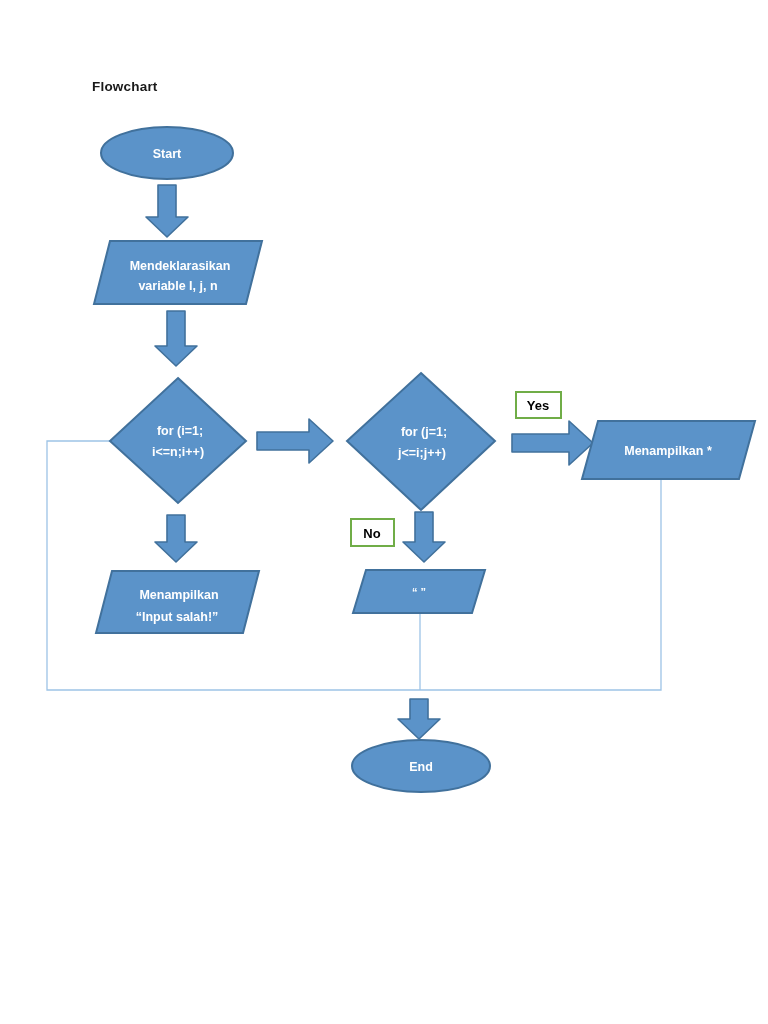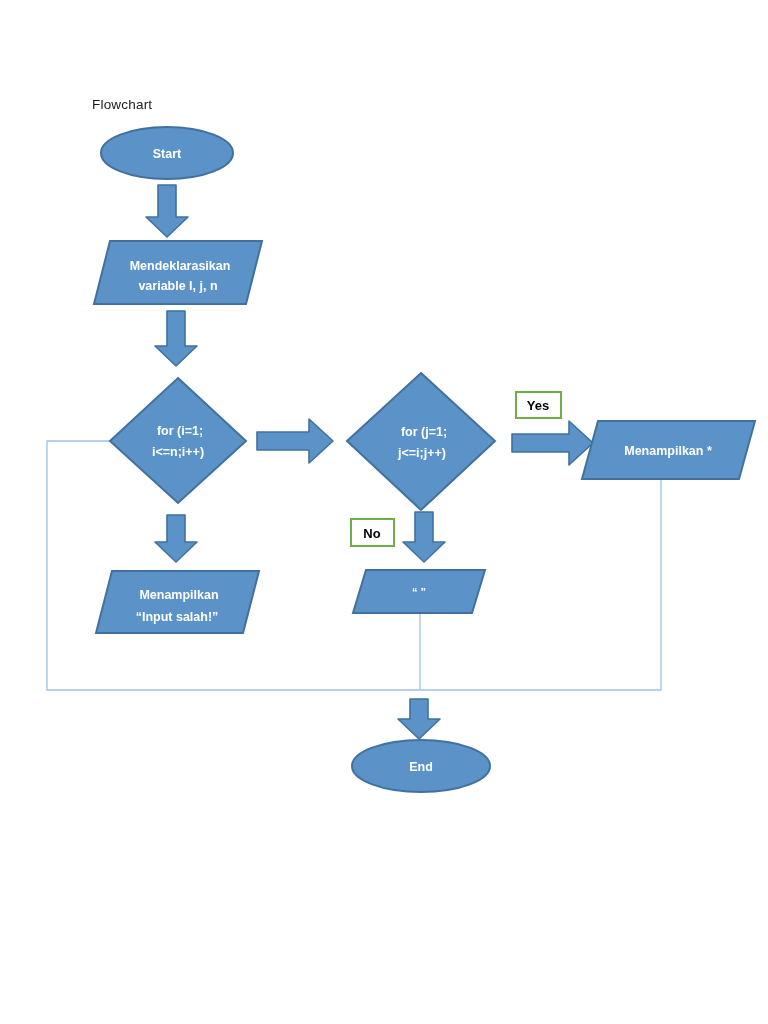--- a/index.html
+++ b/index.html
@@ -4,22 +4,22 @@
 <style>
   html, body { margin: 0; padding: 0; }
   body {
     width: 768px; height: 1024px;
     background: var(--background, #fff);
     font-family: "Liberation Sans", sans-serif;
     overflow: hidden;
   }
   .page { position: relative; width: 768px; height: 1024px; background: var(--background, #fff); }
   .doc-title {
-    position: absolute; left: 92px; top: 97px;
-    font-size: 13.5px; font-weight: normal; color: var(--title_text, #1a1a1a);
+    position: absolute; left: 92px; top: 79px;
+    font-size: 13.5px; font-weight: bold; color: var(--title_text, #1a1a1a);
     letter-spacing: 0.2px;
   }
   svg { position: absolute; left: 0; top: 0; }
   .shape  { fill: var(--shape_fill); stroke: var(--shape_stroke); stroke-width: 2; }
   .arrow  { fill: var(--shape_fill); stroke: var(--shape_stroke); stroke-width: 1.6; stroke-linejoin: round; }
   .conn   { fill: none; stroke: var(--connector); stroke-width: 1.3; }
   .lblbox { fill: #ffffff; stroke: var(--label_border); stroke-width: 2; }
   .stext  { fill: var(--shape_text); font-family: "Liberation Sans", sans-serif;
             font-size: 12.5px; font-weight: bold; text-anchor: middle; }
   .stext-sm { font-size: 11px; }

